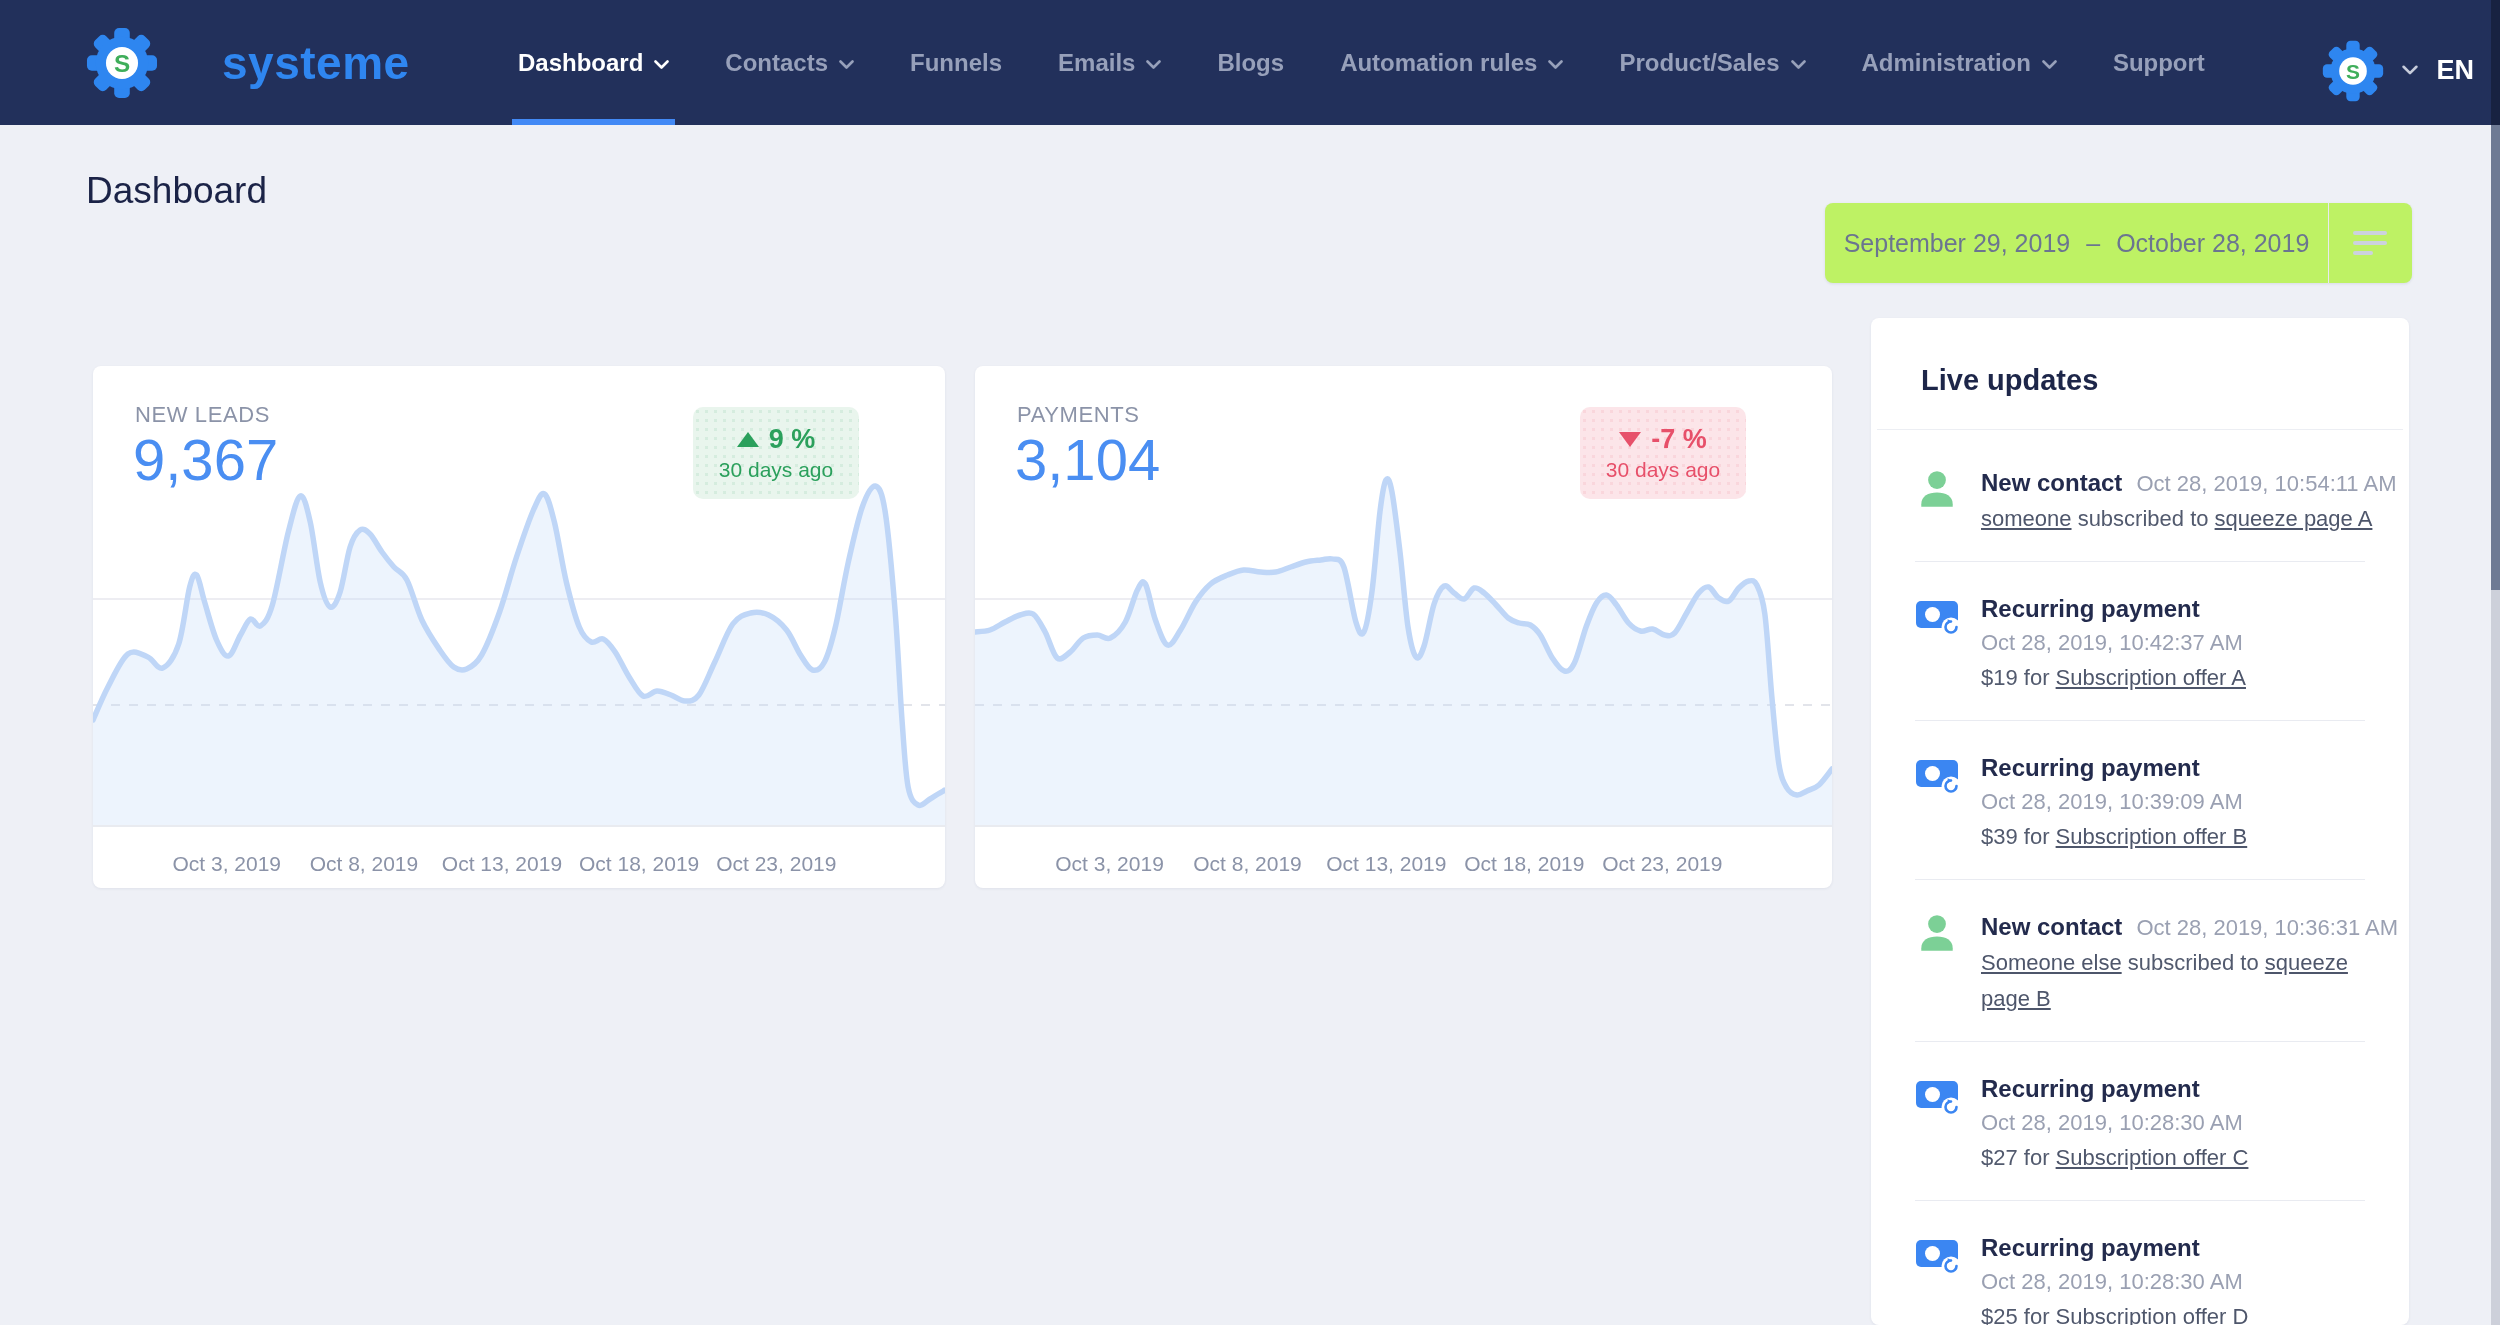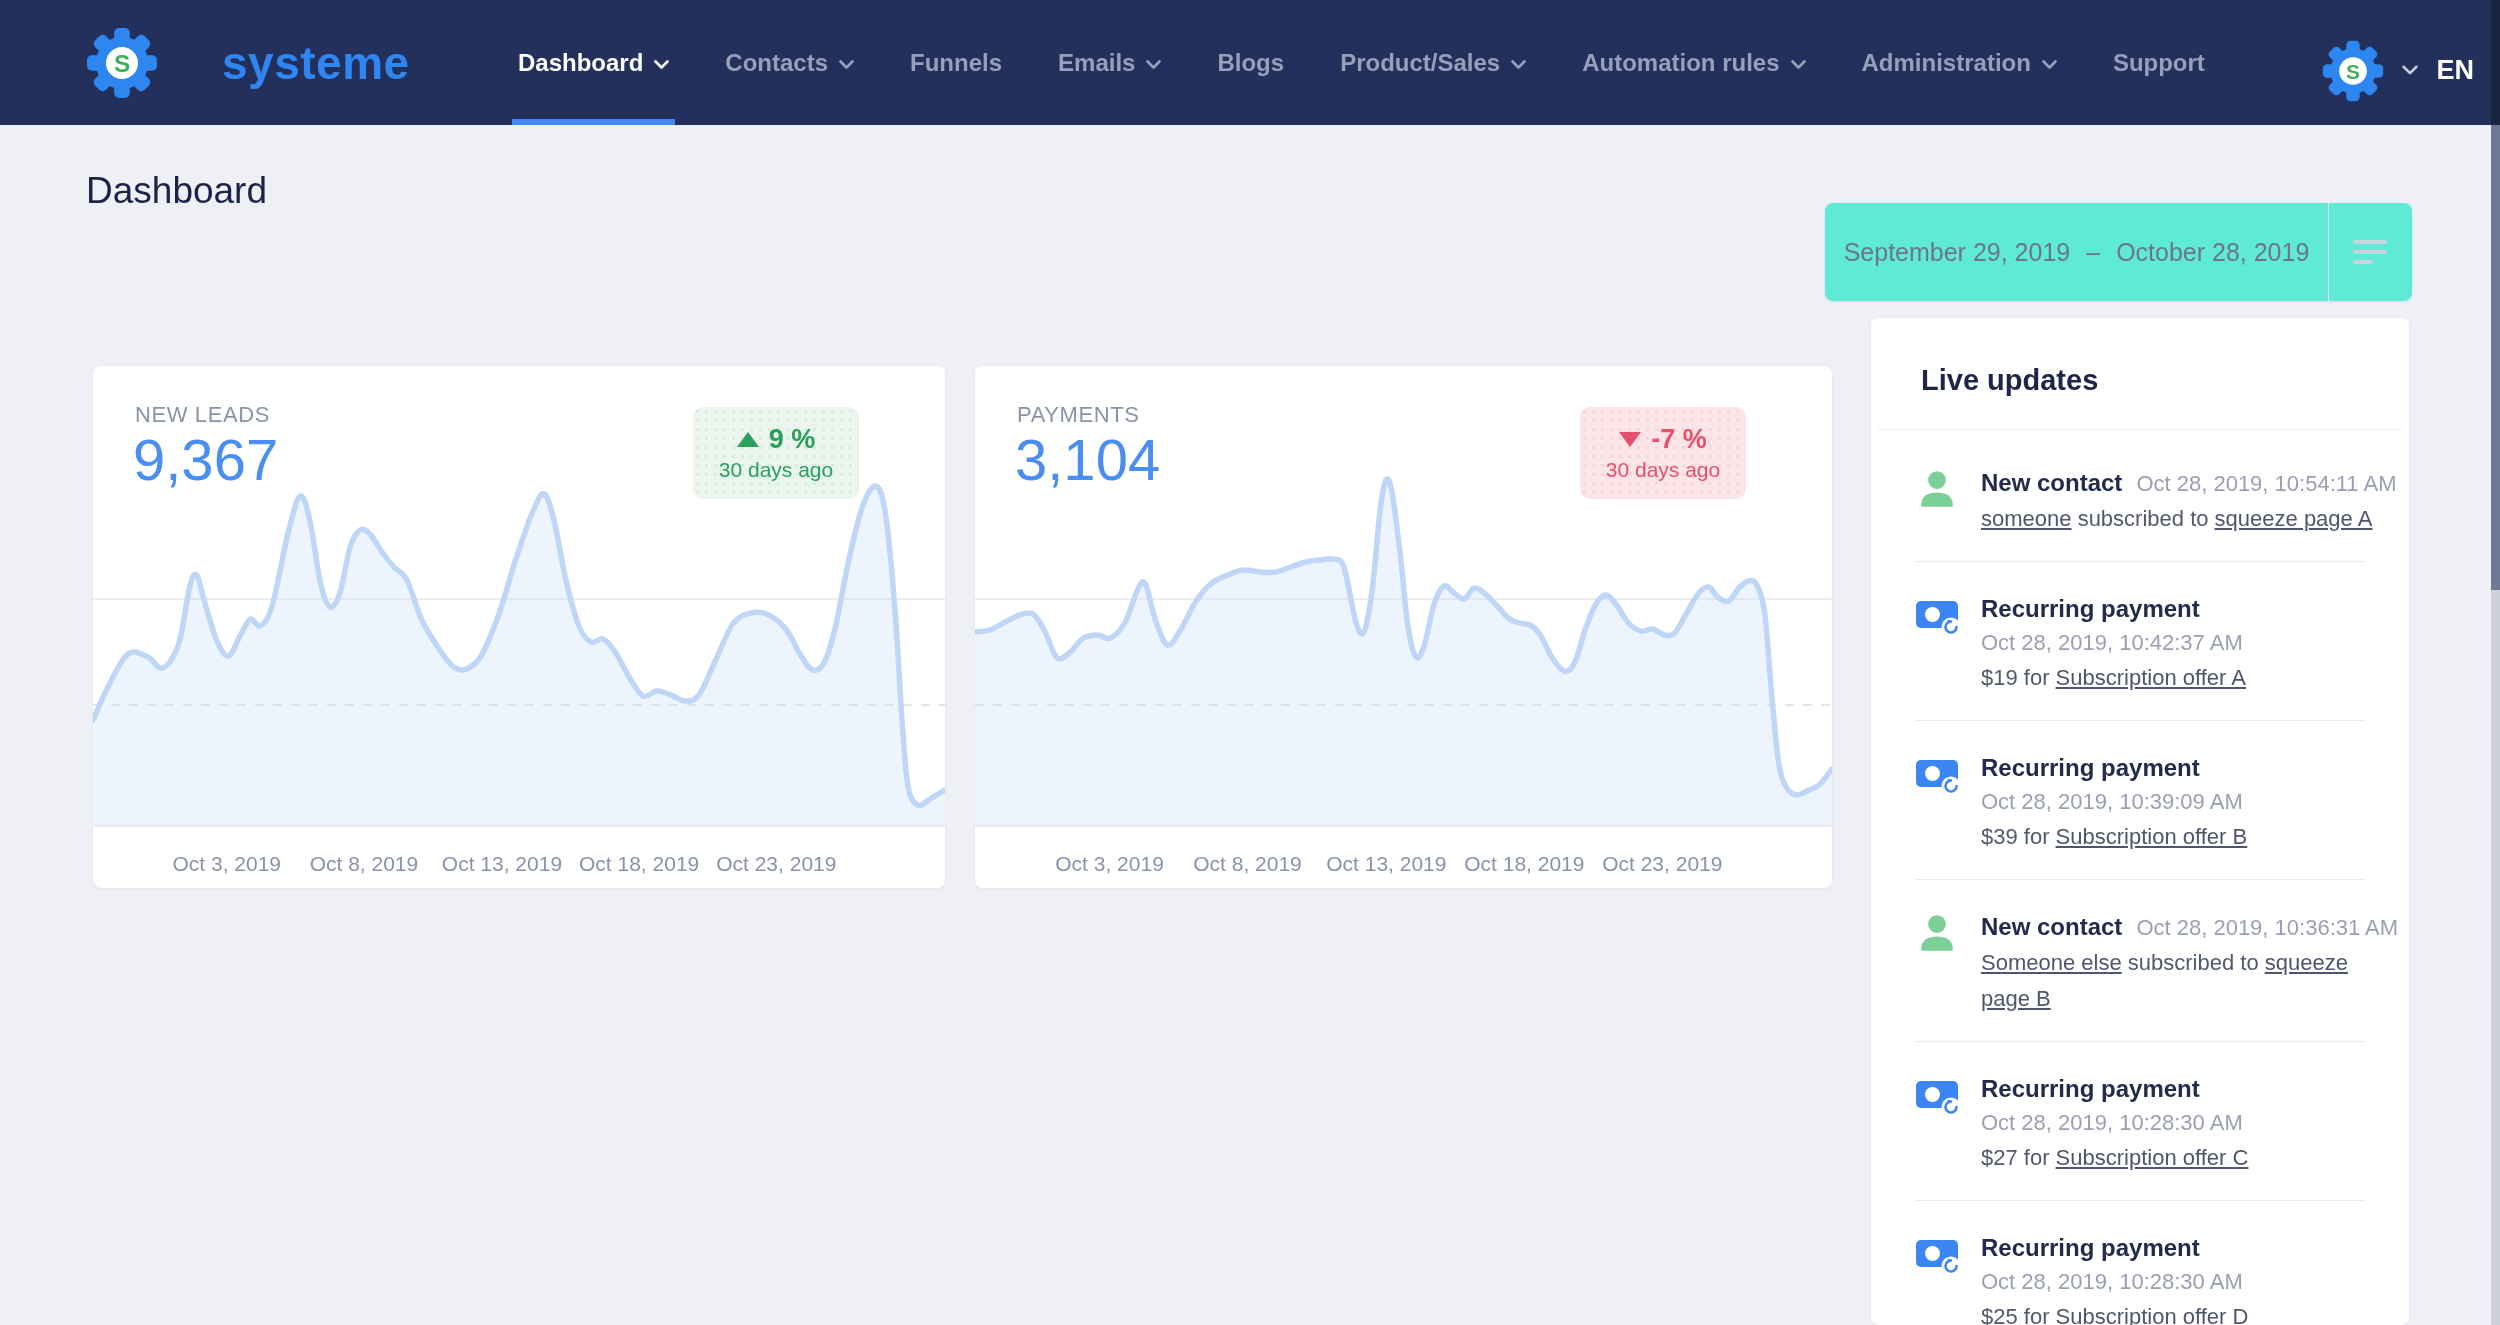--- a/index.html
+++ b/index.html
@@ -18,21 +18,21 @@
   .nav-item.active{color:#ffffff;}
   .nav-item.active::after{content:"";position:absolute;left:-6px;right:-6px;bottom:0;height:6px;background:#4289f5;}
   .nav-item .chev{margin-top:4px;}
   .nav-right{position:absolute;right:26px;top:8px;height:125px;display:flex;align-items:center;gap:18px;}
   .avatar{width:62px;height:62px;cursor:pointer;}
   .lang{color:#ffffff;font-size:27px;font-weight:bold;cursor:pointer;}
   .user-chev{color:#c7ccdb;}
 
   
   .page-title{position:absolute;left:86px;top:170px;font-size:37px;font-weight:500;color:#1b2347;margin:0;}
-  .datepicker{position:absolute;left:1825px;top:203px;width:587px;height:98px;background:#5eead4;border-radius:8px;
+  .datepicker{position:absolute;left:1825px;top:203px;width:587px;height:80px;background:#bef264;border-radius:8px;
     box-shadow:0 1px 3px rgba(30,40,90,.10);display:flex;align-items:center;cursor:pointer;}
   .dp-text{flex:1;text-align:center;font-size:25px;color:#6b7590;white-space:nowrap;}
   .dp-sep{margin:0 16px;color:#6b7590;}
   .dp-btn{width:84px;height:100%;border-left:1px solid #e8eaf0;display:flex;flex-direction:column;align-items:flex-start;justify-content:center;gap:6px;padding-left:24px;box-sizing:border-box;}
   .dp-btn i{display:block;height:4px;background:#ccd2de;border-radius:2px;}
   .dp-btn i:nth-child(1){width:34px;}
   .dp-btn i:nth-child(2){width:34px;}
   .dp-btn i:nth-child(3){width:20px;}
 
   
@@ -126,27 +126,27 @@
         <div class="nav-item">
           <span>Emails</span>
           <svg class="chev" width="15" height="10" viewBox="0 0 15 10">
             <path d="M1.5 1.5 L7.5 7.5 L13.5 1.5" fill="none" stroke="currentColor" stroke-width="2.6" stroke-linecap="round" stroke-linejoin="round"></path>
           </svg>
         </div>
         <div class="nav-item">
           <span>Blogs</span>
         </div>
         <div class="nav-item">
+          <span>Automation rules</span>
+          <svg class="chev" width="15" height="10" viewBox="0 0 15 10">
+            <path d="M1.5 1.5 L7.5 7.5 L13.5 1.5" fill="none" stroke="currentColor" stroke-width="2.6" stroke-linecap="round" stroke-linejoin="round"></path>
+          </svg>
+        </div>
+        <div class="nav-item">
           <span>Product/Sales</span>
-          <svg class="chev" width="15" height="10" viewBox="0 0 15 10">
-            <path d="M1.5 1.5 L7.5 7.5 L13.5 1.5" fill="none" stroke="currentColor" stroke-width="2.6" stroke-linecap="round" stroke-linejoin="round"></path>
-          </svg>
-        </div>
-        <div class="nav-item">
-          <span>Automation rules</span>
           <svg class="chev" width="15" height="10" viewBox="0 0 15 10">
             <path d="M1.5 1.5 L7.5 7.5 L13.5 1.5" fill="none" stroke="currentColor" stroke-width="2.6" stroke-linecap="round" stroke-linejoin="round"></path>
           </svg>
         </div>
         <div class="nav-item">
           <span>Administration</span>
           <svg class="chev" width="15" height="10" viewBox="0 0 15 10">
             <path d="M1.5 1.5 L7.5 7.5 L13.5 1.5" fill="none" stroke="currentColor" stroke-width="2.6" stroke-linecap="round" stroke-linejoin="round"></path>
           </svg>
         </div>

